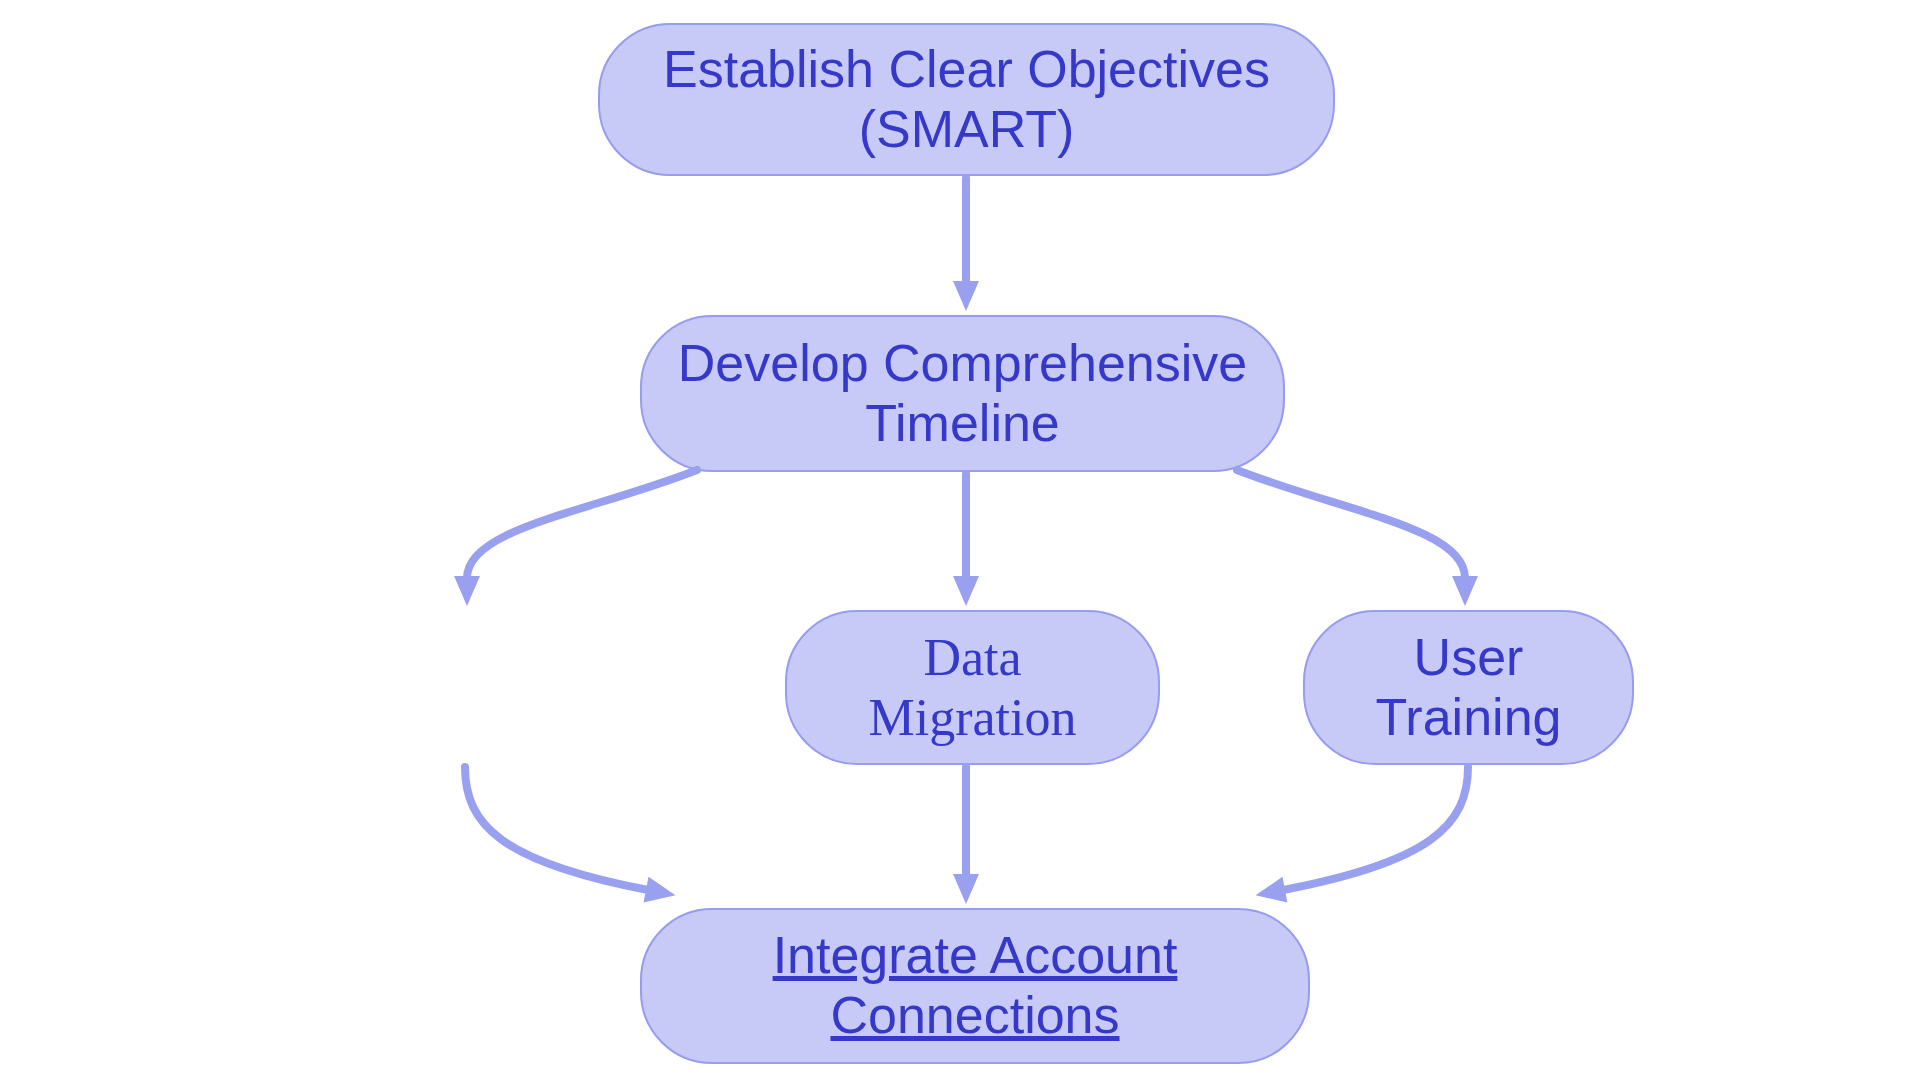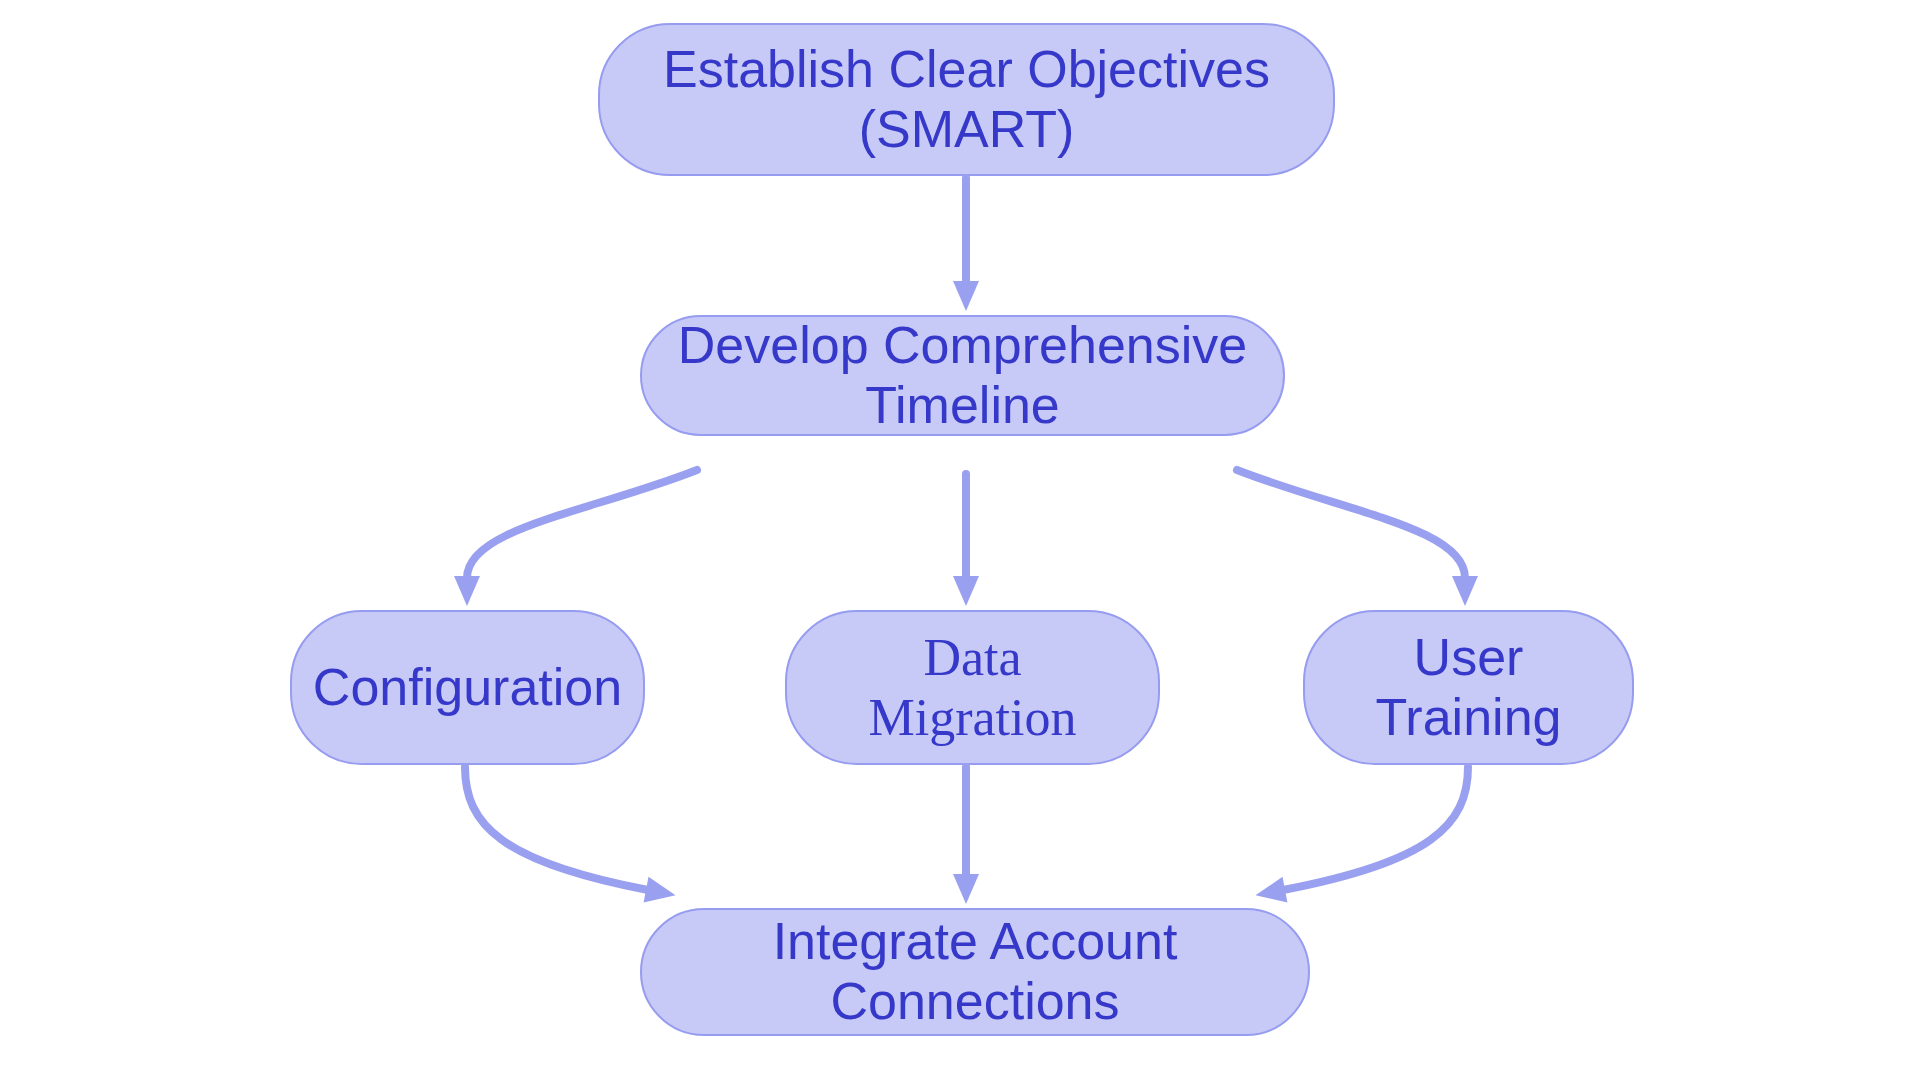--- a/index.html
+++ b/index.html
@@ -53,37 +53,34 @@
 </style>
 </head>
 <body>
 
 <div class="canvas">
 
   <div class="node" style="left:598px; top:23px; width:737px; height:153px;">
     <span>Establish Clear Objectives (SMART)</span>
   </div>
 
-  <div class="node" style="left:640px; top:315px; width:645px; height:121px;">
+  <div class="node" style="left:640px; top:315px; width:645px; height:157px;">
     <span>Develop Comprehensive Timeline</span>
   </div>
 
-  <div class="node" style="left:290px; top:610px; width:355px; height:155px;">
-    <span>Configuration</span>
-  </div>
 
   <div class="node" style="left:785px; top:610px; width:375px; height:155px;font-family:Liberation Serif, serif;">
     <span>Data Migration</span>
   </div>
 
   <div class="node" style="left:1303px; top:610px; width:331px; height:155px;justify-content:flex-end;">
     <span>User Training</span>
   </div>
 
-  <div class="node" style="left:640px; top:908px; width:670px; height:128px;">
+  <div class="node" style="left:640px; top:908px; width:670px; height:156px;text-decoration:underline;">
     <span>Integrate Account Connections</span>
   </div>
 
   <svg class="edges" viewBox="0 0 1920 1083" xmlns="http://www.w3.org/2000/svg">
     <defs>
       <marker id="arrowhead" markerUnits="userSpaceOnUse" markerWidth="34" markerHeight="30" viewBox="0 0 34 30" refX="4" refY="15" orient="auto">
         <path d="M 2 2 L 32 15 L 2 28 Z"></path>
       </marker>
     </defs>
 

